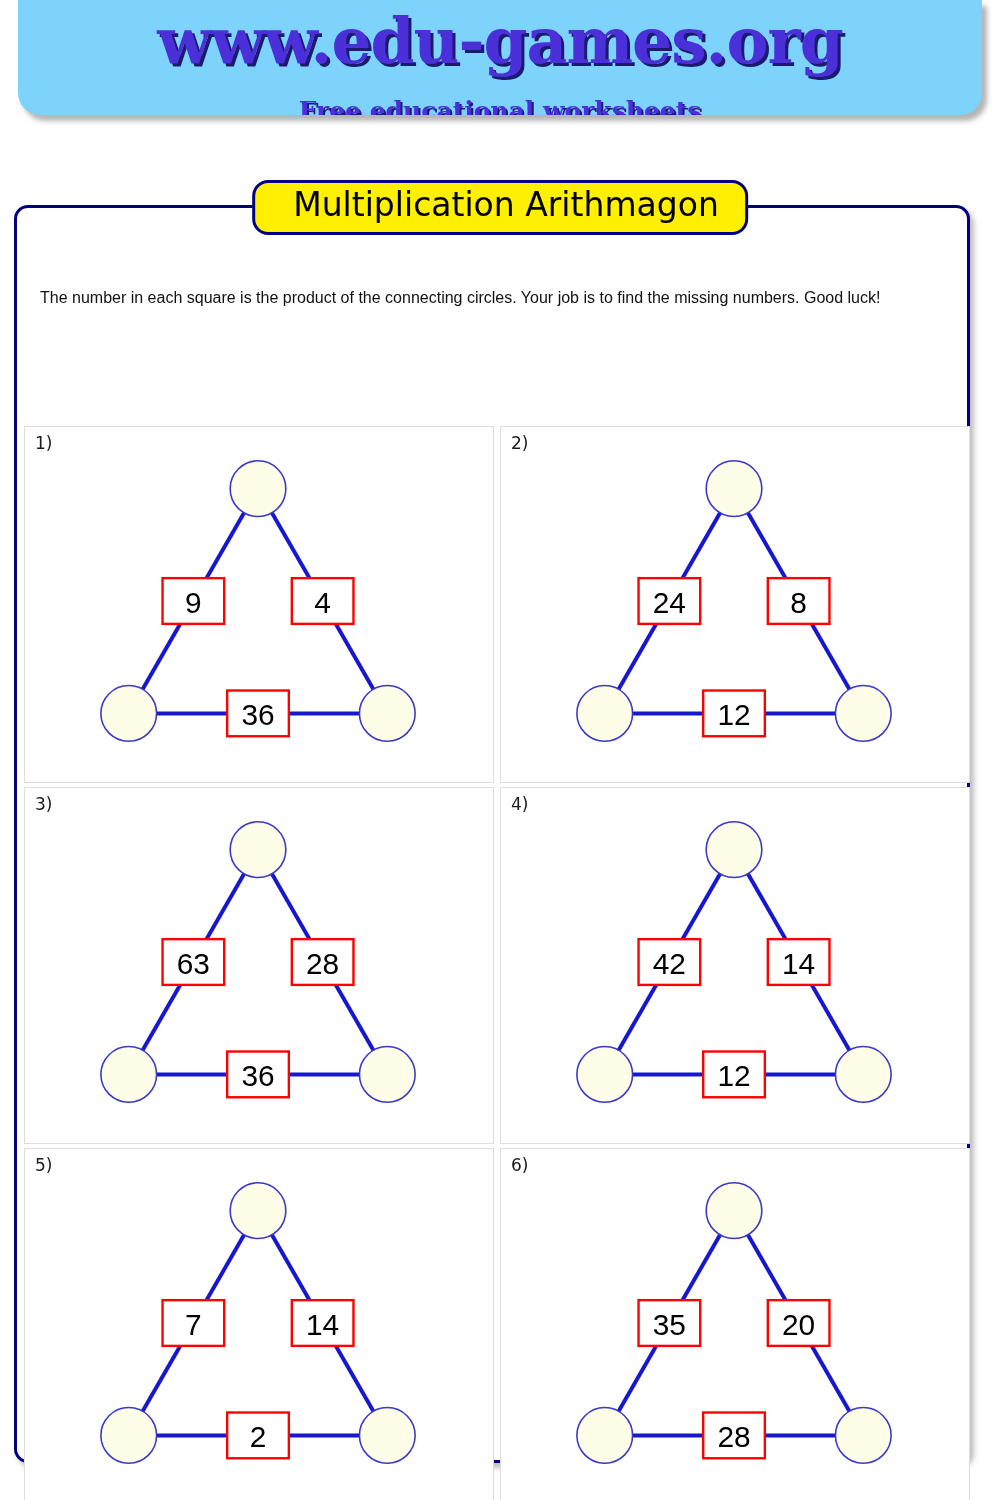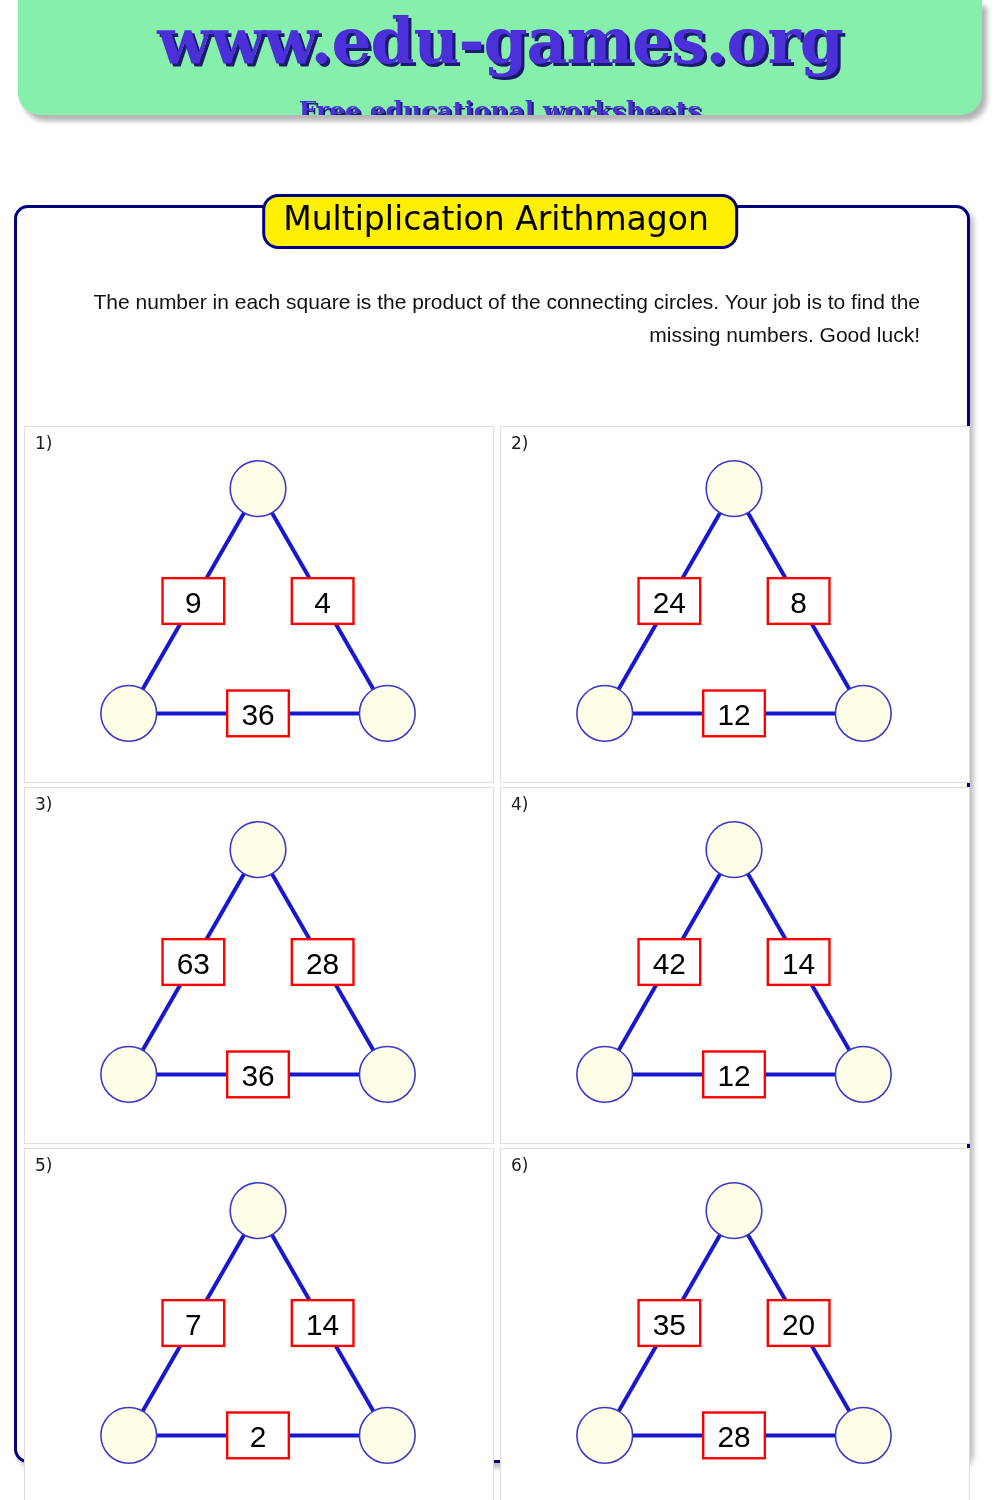--- a/index.html
+++ b/index.html
@@ -16,21 +16,21 @@
     overflow: hidden;
   }
 
   
   .banner {
     position: absolute;
     left: 18px;
     top: 0;
     width: 964px;
     height: 115px;
-    background: #86efac;
+    background: #7dd3fc;
     border-bottom-left-radius: 22px;
     border-bottom-right-radius: 22px;
     box-shadow: 5px 6px 5px rgba(120,120,120,0.55);
     text-align: center;
     overflow: hidden;
   }
   .banner-logo {
     margin: 0;
     padding-top: 8px;
     font-family: "DejaVu Serif", serif;
@@ -69,40 +69,39 @@
 
   
   .title-pill {
     position: absolute;
     left: 50%;
     top: 180px;
     transform: translateX(-50%);
     background: #ffef00;
     border: 3px solid #000080;
     border-radius: 16px;
-    padding: 4px 26px 8px 18px;
+    padding: 4px 26px 8px 38px;
     z-index: 5;
     white-space: nowrap;
-    margin-top: 14px;
   }
   .title-pill span {
     font-family: "DejaVu Sans", sans-serif;
     font-size: 33px;
     color: #000000;
     line-height: 1.12;
   }
 
   
   .instructions {
     position: absolute;
     left: 40px;
     top: 286px;
     width: 880px;
-    text-align: right;
-    font-size: 21px;
+    text-align: left;
+    font-size: 16px;
     color: #111111;
     line-height: 1.55;
   }
 
   
   .grid {
     position: absolute;
     left: 24px;
     top: 426px;
     width: 938px;

